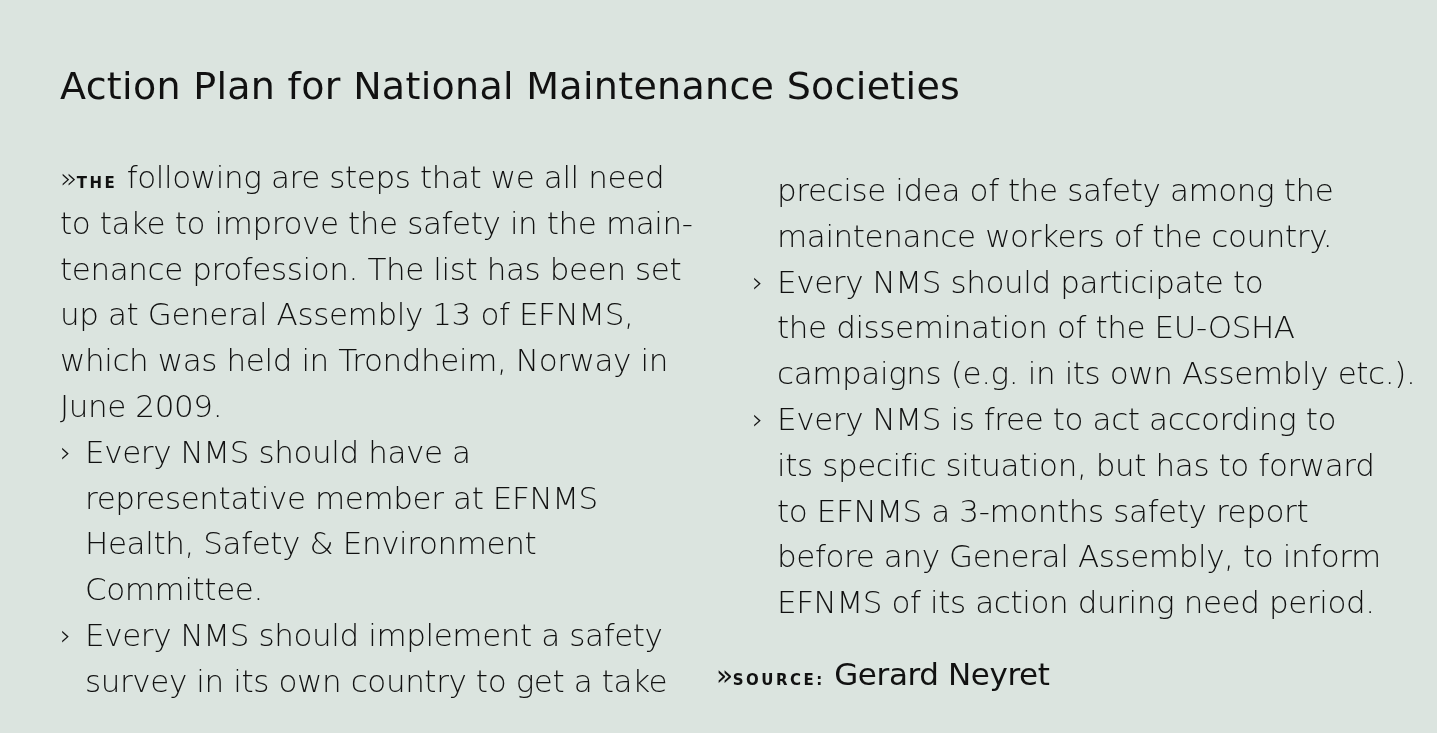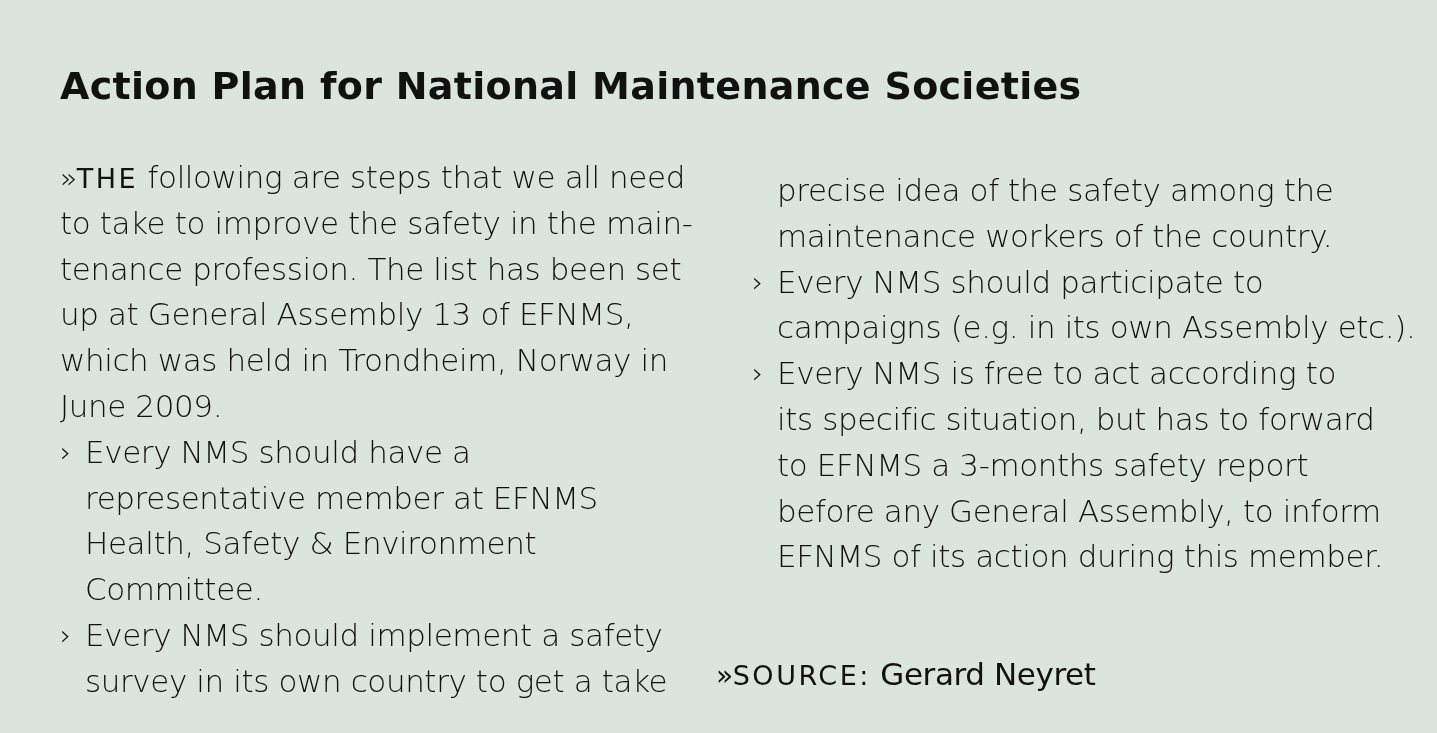--- a/index.html
+++ b/index.html
@@ -5,38 +5,38 @@
   html, body { margin: 0; padding: 0; }
   body {
     width: 1437px; height: 733px; overflow: hidden;
     background: #dbe4df;
     font-family: "DejaVu Sans", sans-serif;
     color: #111;
     position: relative;
   }
   .title {
     position: absolute; left: 60px; top: 64px;
-    font-size: 38px; font-weight: bold; letter-spacing: 0.3px;
+    font-size: 38px; font-weight: normal; letter-spacing: 0.3px;
     margin: 0; white-space: nowrap;
   }
   .col { position: absolute; }
   .col-left { left: 60px; top: 155px; width: 660px; }
   .col-right { left: 752px; top: 168px; width: 660px; }
   .line {
     font-size: 31px; line-height: 45.8px; height: 45.8px;
     white-space: nowrap; letter-spacing: -0.4px; font-weight: 300;
   }
   .line.indent { padding-left: 25px; }
   .line.bullet-line { position: relative; padding-left: 25px; }
   .bullet {
     position: absolute; left: 0; top: 0; font-size: 28px;
   }
   .guillemet { font-size: 28px; }
   .smallcaps {
-    font-weight: normal; font-size: 27px; letter-spacing: 2.5px;
+    font-weight: bold; font-size: 15px; letter-spacing: 2.5px;
   }
   .source { position: absolute; left: 716px; top: 656px; white-space: nowrap; font-size: 31px; letter-spacing: -0.4px; }
 </style>
 </head>
 <body>
 
 <h1 class="title">Action Plan for National Maintenance Societies</h1>
 
 <div class="col col-left">
   <div class="line">
@@ -61,26 +61,27 @@
   <div class="line indent">survey in its own country to get a take</div>
 </div>
 
 <div class="col col-right">
   <div class="line indent">precise idea of the safety among the</div>
   <div class="line indent">maintenance workers of the country.</div>
 
   <div class="line bullet-line">
     <span class="bullet">›</span><span>Every NMS should participate to</span>
   </div>
+  <div class="line indent">the dissemination of the EU-OSHA</div>
   <div class="line indent">campaigns (e.g. in its own Assembly etc.).</div>
 
   <div class="line bullet-line">
     <span class="bullet">›</span><span>Every NMS is free to act according to</span>
   </div>
   <div class="line indent">its specific situation, but has to forward</div>
   <div class="line indent">to EFNMS a 3-months safety report</div>
   <div class="line indent">before any General Assembly, to inform</div>
-  <div class="line indent">EFNMS of its action during this member.</div>
+  <div class="line indent">EFNMS of its action during need period.</div>
 </div>
 
 <div class="source">
   <span class="guillemet">»</span><span class="smallcaps">SOURCE:</span>&nbsp;<span>Gerard Neyret</span>
 </div>
 
 </body></html>

